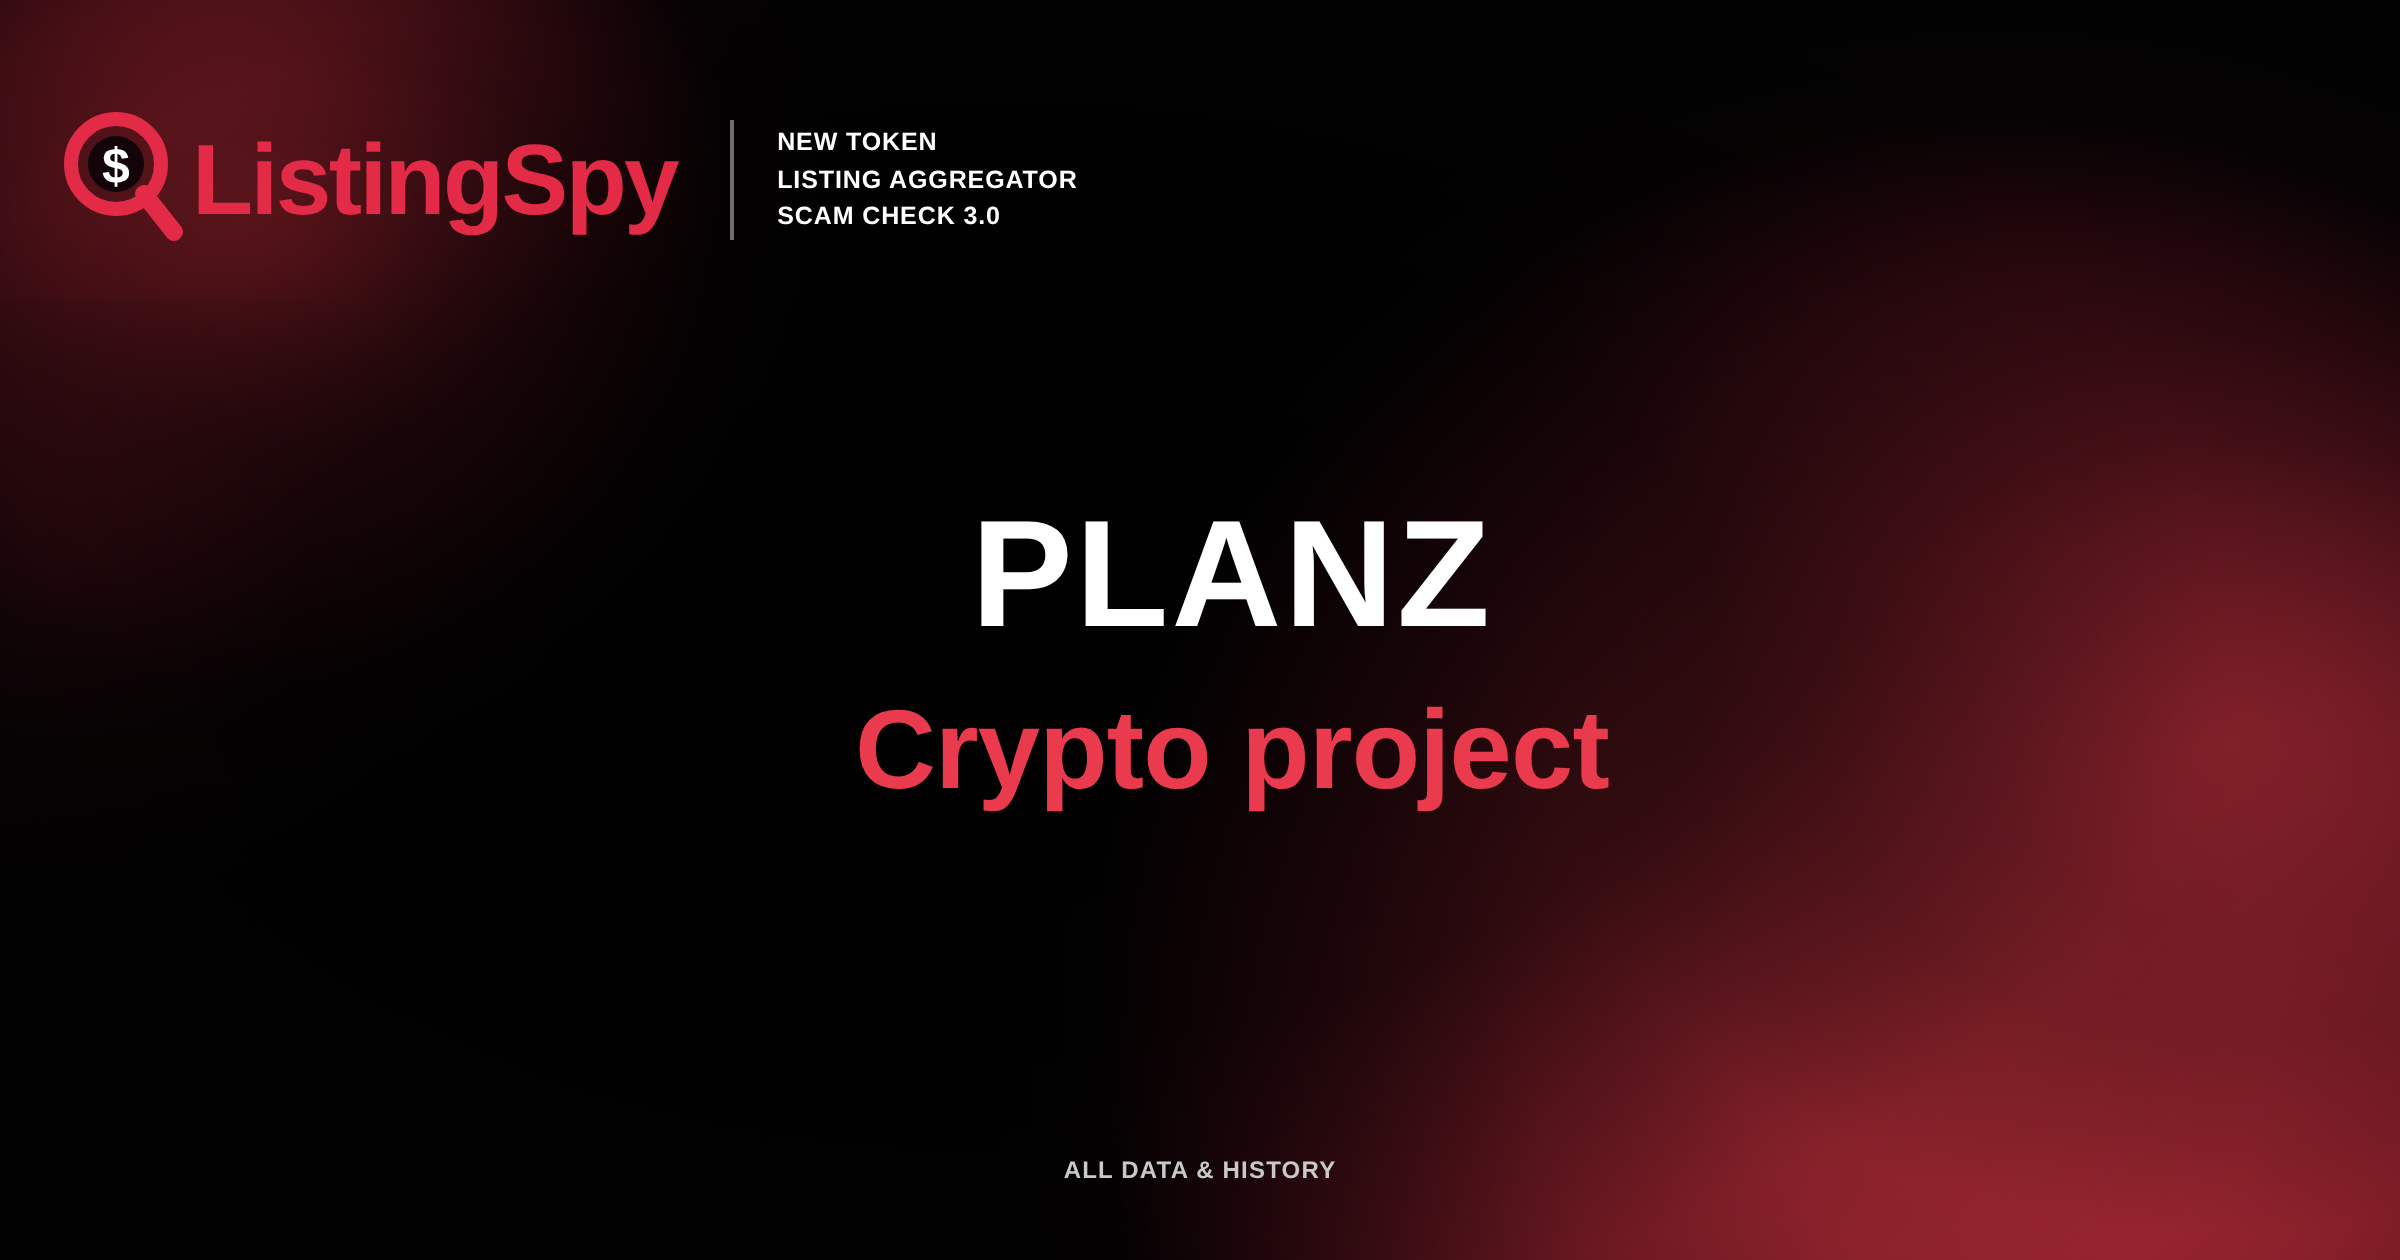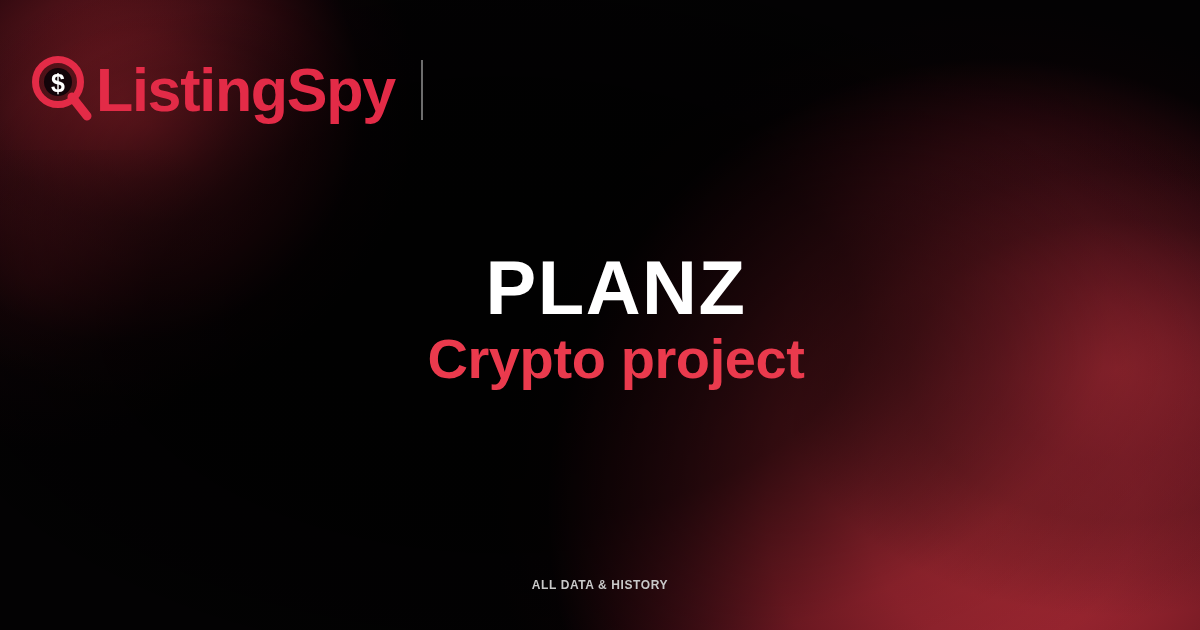--- a/index.html
+++ b/index.html
@@ -88,21 +88,21 @@
   
   #brand {
     position:absolute; left:32px; top:52px;
     display:flex; align-items:center; height:76px;
     z-index:6;
   }
 
   #brand-mark { width:60px; height:68px; display:block; flex:0 0 auto; }
 
   #brand-wordmark {
-    font-size:61px;
+    font-size:50px;
     font-weight:bold;
     letter-spacing:-1.3px;
     line-height:1;
     color:#e32b47;
     margin-left:4px;
     white-space:nowrap;
   }
 
   #brand-divider {
     width:2px; height:60px;
@@ -134,20 +134,21 @@
     letter-spacing:1.5px;
     line-height:1.05;
   }
 
   #hero-subtitle {
     color:#ea3a4d;
     font-size:56px;
     font-weight:bold;
     letter-spacing:-0.4px;
     line-height:1.1;
+    margin-top:16px;
   }
 
   
   #footer-note {
     position:absolute; left:0; right:0; bottom:38px;
     text-align:center; z-index:6;
     color:#c9c9c9;
     font-size:12px;
     font-weight:bold;
     letter-spacing:0.6px;
@@ -171,20 +172,25 @@
       <circle cx="26" cy="26" r="22.5" fill="none" stroke="#e32b47" stroke-width="7"></circle>
       <circle cx="26" cy="26" r="14" fill="#120409"></circle>
       <line x1="40" y1="41" x2="55" y2="60" stroke="#e32b47" stroke-width="9" stroke-linecap="round"></line>
       <text x="26" y="35.5" text-anchor="middle" font-family="Liberation Sans, sans-serif" font-size="25" font-weight="bold" fill="#ffffff">$</text>
     </svg>
 
     <div id="brand-wordmark">ListingSpy</div>
 
     <div id="brand-divider"></div>
 
+    <div id="brand-tagline">
+      <span>NEW TOKEN</span>
+      <span>LISTING AGGREGATOR</span>
+      <span>SCAM CHECK 3.0</span>
+    </div>
   </div>
 
   <div id="hero">
     <div id="hero-title">PLANZ</div>
     <div id="hero-subtitle">Crypto project</div>
   </div>
 
   <div id="footer-note">ALL DATA &amp; HISTORY</div>
 
 </div>

